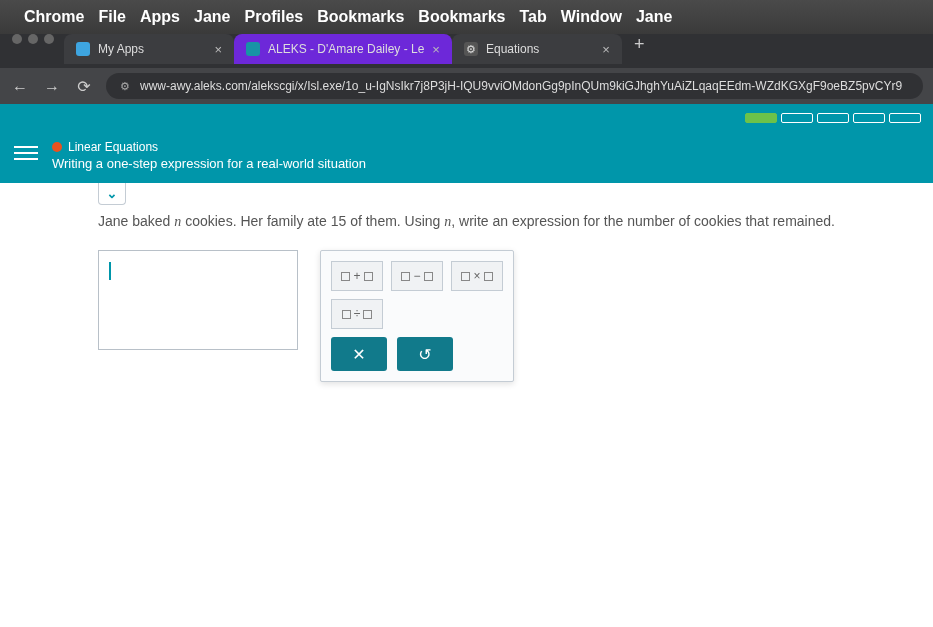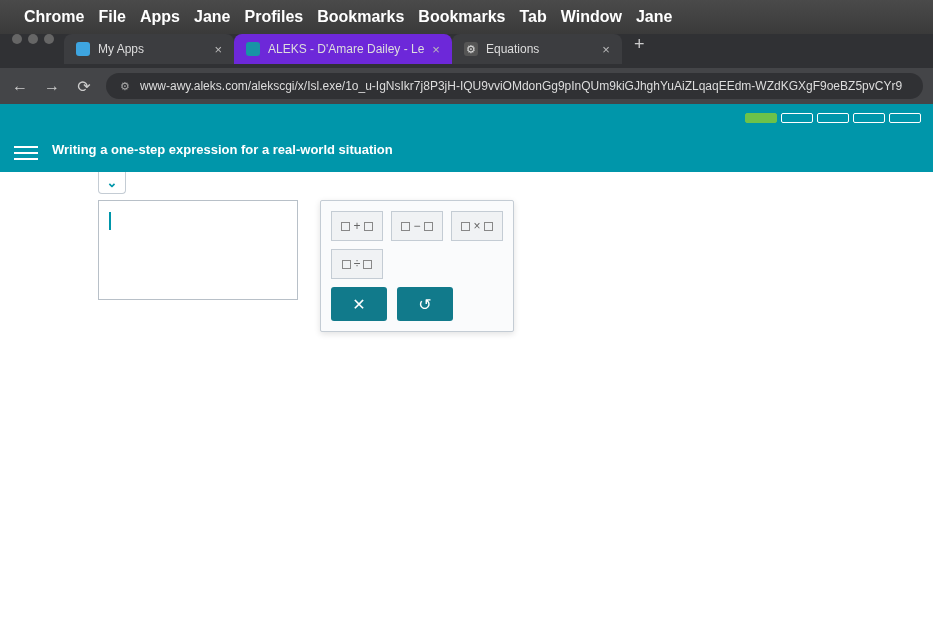--- a/index.html
+++ b/index.html
@@ -36,21 +36,21 @@
   .page { background: #fff; height: 537px; position: relative; }
   .aleks-top { height: 28px; background: #0096aa; display:flex; justify-content:flex-end; align-items:center; padding-right:12px; gap:4px; }
   .seg { width: 32px; height: 10px; border: 1px solid #fff; border-radius: 2px; }
   .seg.fill { background: #6cc24a; border-color:#6cc24a; }
 
   .aleks-header { background: #0096aa; color: #fff; padding: 8px 14px 12px; display: flex; align-items: flex-start; gap: 14px; }
   .hamburger { width: 24px; display: flex; flex-direction: column; gap: 4px; padding-top: 6px; }
   .hamburger span { height: 2px; background: #fff; }
   .header-text .topic { font-size: 12px; display:flex; align-items:center; gap:6px; }
   .topic-dot { width:10px; height:10px; border-radius:50%; background:#e8521f; display:inline-block; }
-  .header-text .subtitle { font-size: 13px; font-weight: 700; margin-top: 2px; }
+  .header-text .subtitle { font-size: 13px; font-weight: 400; margin-top: 2px; }
 
   .content { padding: 0 36px 20px 98px; background:#fff; }
   .chev-box { width: 28px; height: 22px; background:#fff; border:1px solid #c4ccd4; border-top:none; border-radius:0 0 4px 4px; display:flex; align-items:center; justify-content:center; color:#0096aa; font-size:13px; font-weight:bold; margin-bottom:6px; }
   .question { color: #555; font-size: 14px; line-height: 1.5; margin-bottom: 18px; }
   .question .mathvar { font-style: italic; font-family: 'Times New Roman', serif; }
 
   .work-row { display: flex; gap: 22px; align-items: flex-start; }
 
   .answer-box { width: 200px; height: 100px; border: 1px solid #b8c0c8; background: #fff; padding: 10px; }
   .cursor { display:inline-block; width:2px; height:18px; background:#0096aa; vertical-align:middle; }
@@ -126,29 +126,36 @@
       <div class="seg"></div>
     </div>
 
     <div class="aleks-header">
       <div class="hamburger">
         <span></span>
           <span></span>
           <span></span>
       </div>
       <div class="header-text">
+        <div class="topic">
+          <span class="topic-dot"></span>
+          <span>Linear Equations</span>
+        </div>
         <div class="subtitle">Writing a one-step expression for a real-world situation</div>
       </div>
     </div>
 
     <div class="content">
       <div class="chev-box">
         <span>⌄</span>
       </div>
 
+      <p class="question">
+        <span>Jane baked </span><span class="mathvar">n</span><span> cookies. Her family ate 15 of them. Using </span><span class="mathvar">n</span><span>, write an expression for the number of cookies that remained.</span>
+      </p>
 
       <div class="work-row">
         <div class="answer-box">
           <span></span><span class="cursor"></span>
         </div>
 
         <div class="palette">
           <div class="op-grid">
             <div class="op-btn">
               <span class="op-box"></span>

